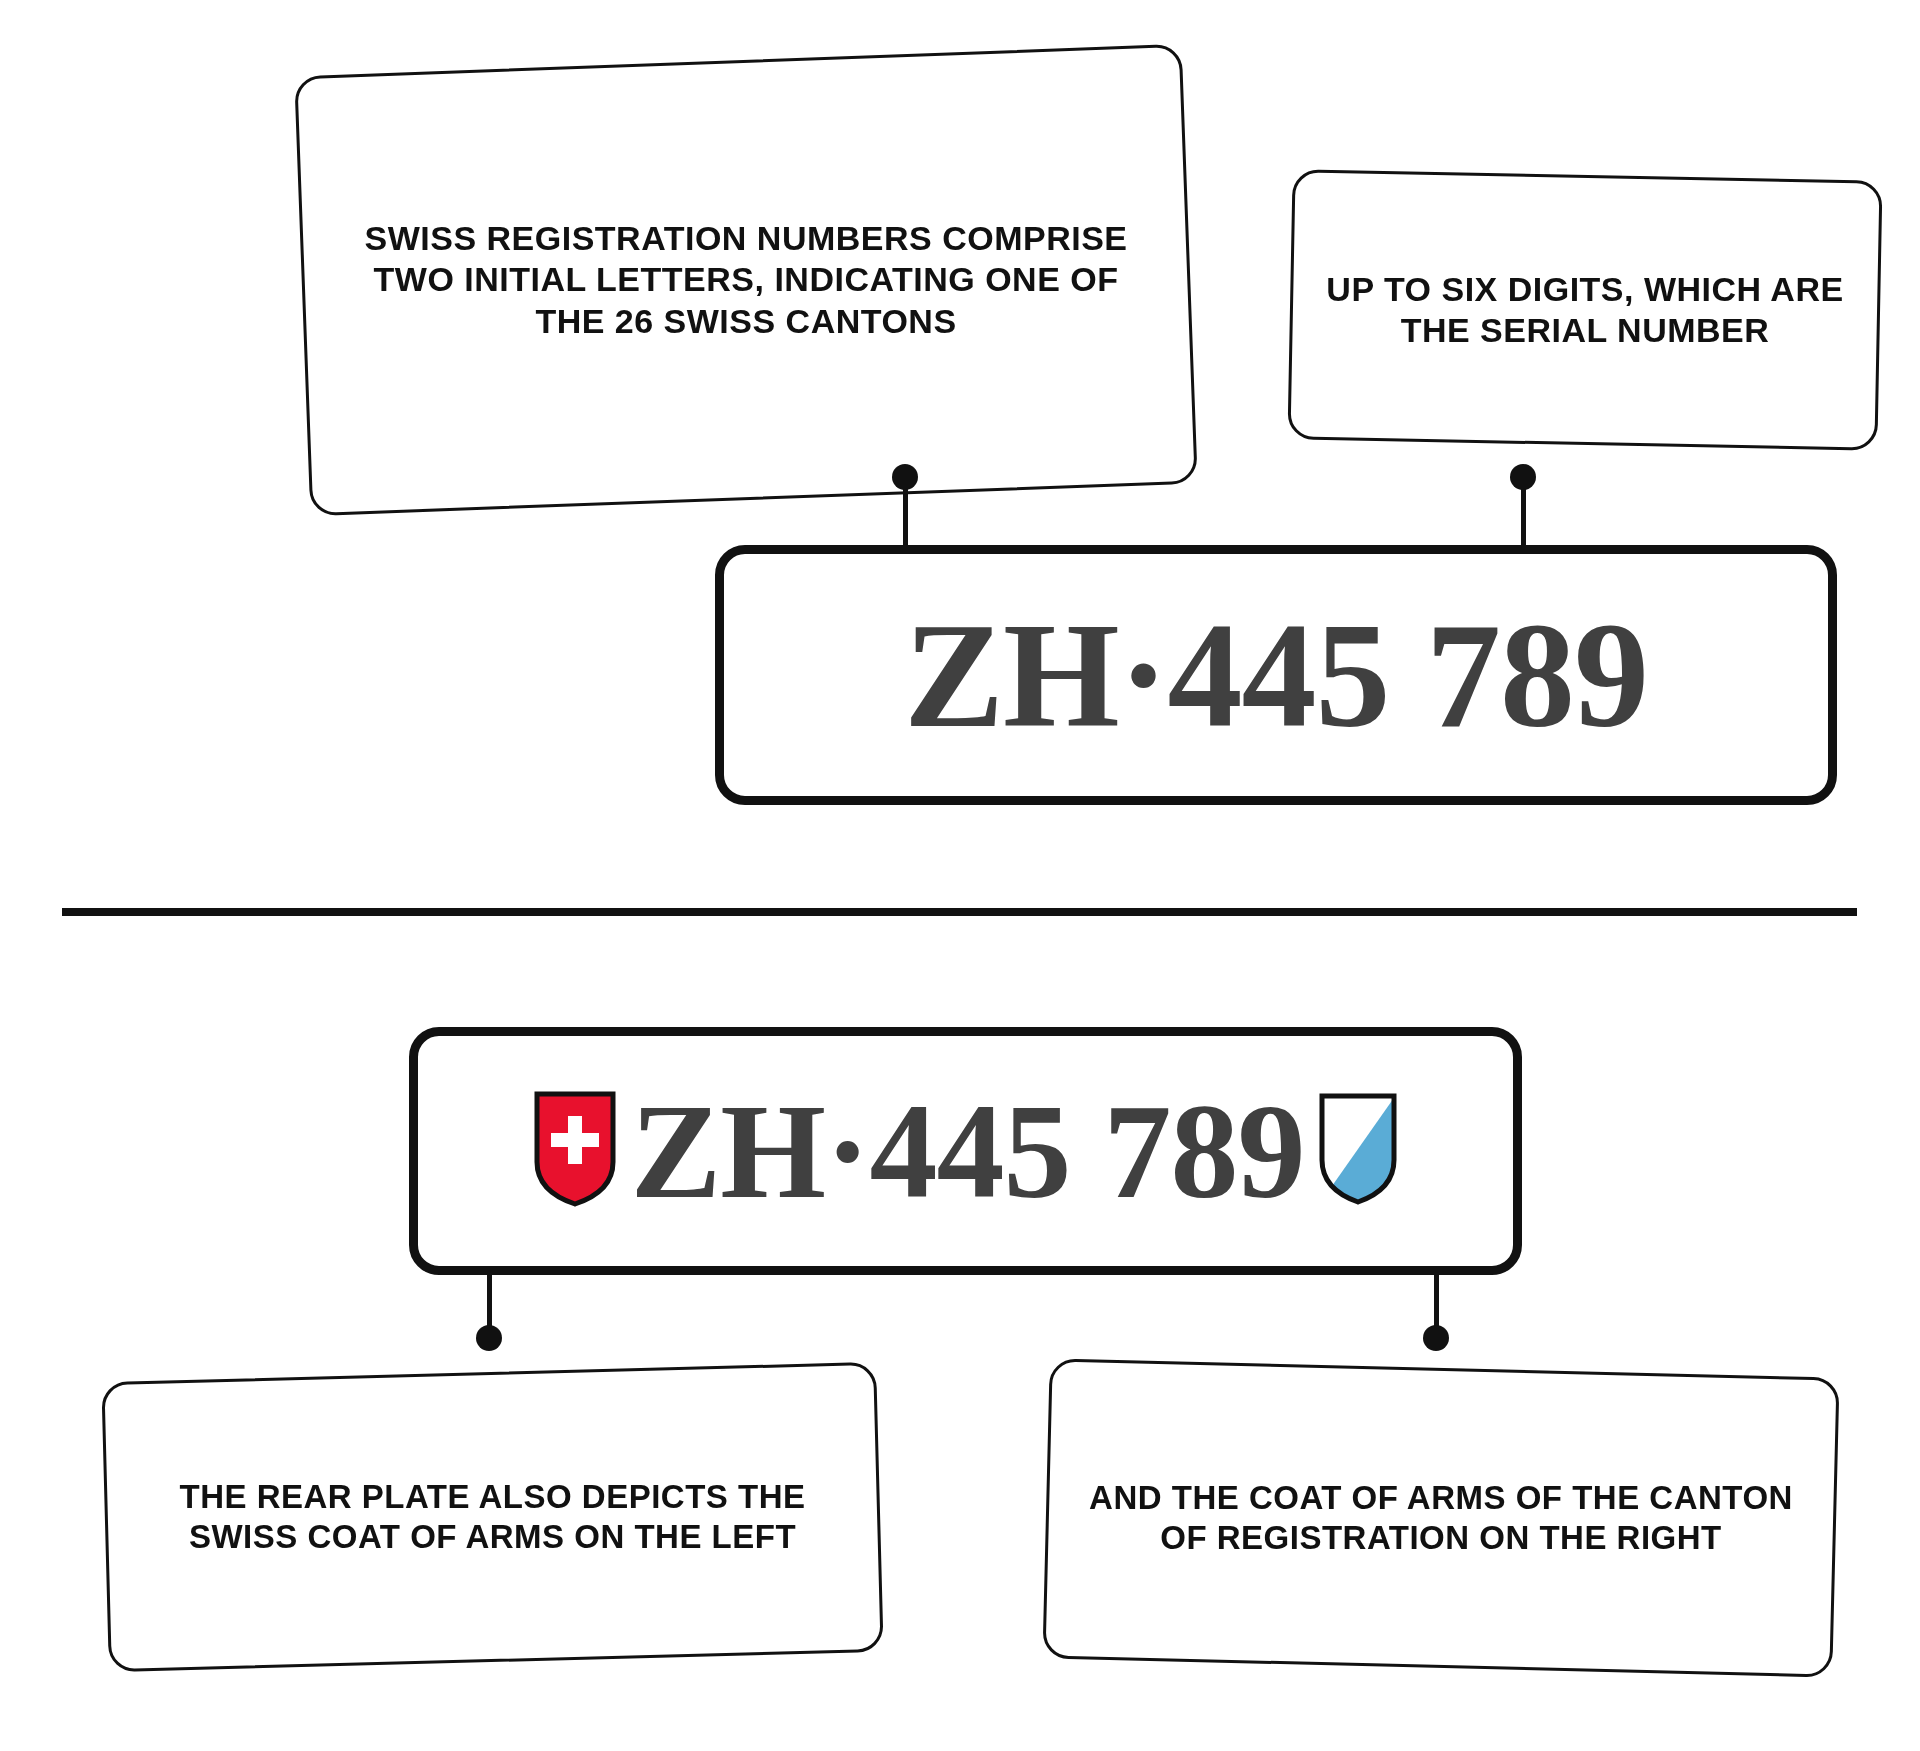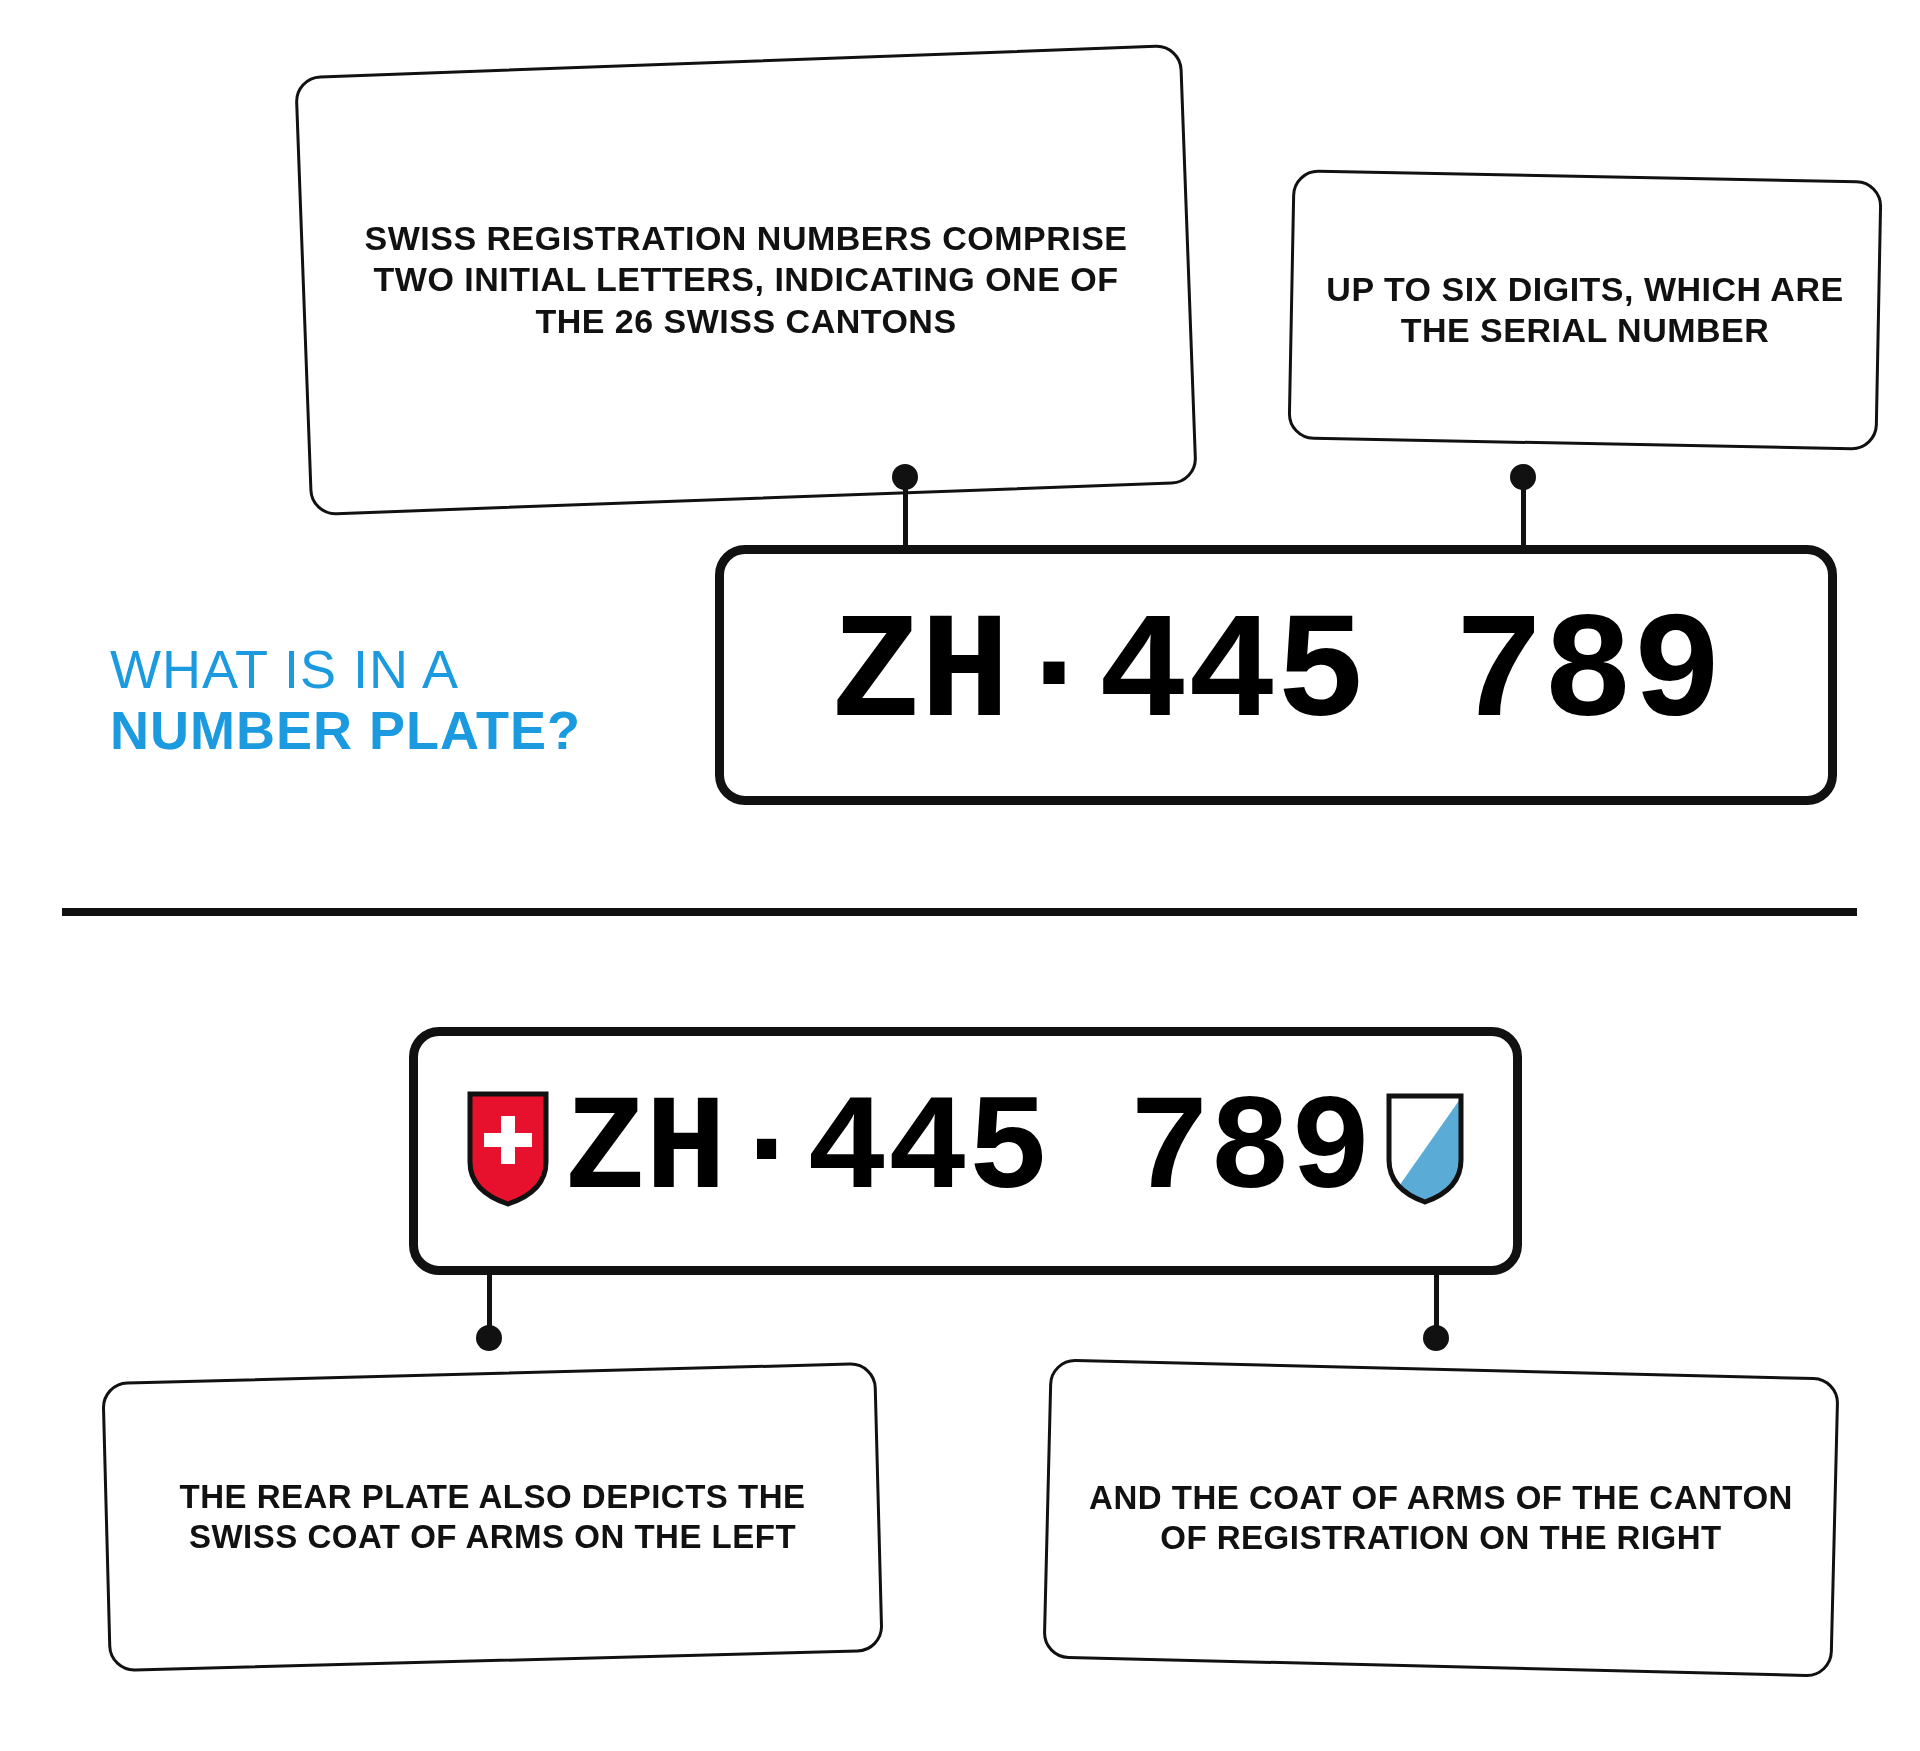--- a/index.html
+++ b/index.html
@@ -132,23 +132,23 @@
   #plate-rear {
     left: 409px;
     top: 1027px;
     width: 1113px;
     height: 248px;
     justify-content: center;
     padding: 0 18px;
   }
 
   .plate-text {
-    font-family: Liberation Mono, monospace;
+    font-family: Liberation Serif, serif;
     font-weight: bold;
-    color: #000000;
+    color: #404040;
     letter-spacing: -1px;
     white-space: nowrap;
     line-height: 1;
   }
   #plate-front .plate-text { font-size: 150px; }
   #plate-rear .plate-text { font-size: 136px; margin: 0 14px; }
 
   .shield { flex: 0 0 auto; }
 
   
@@ -199,24 +199,20 @@
   <div class="leader-line" id="leader-line-letters"></div>
   <div class="leader-dot" id="leader-dot-letters"></div>
 
   <div class="leader-line" id="leader-line-digits"></div>
   <div class="leader-dot" id="leader-dot-digits"></div>
 
   <div class="plate" id="plate-front">
     <div class="plate-text">ZH·445 789</div>
   </div>
 
-  <div class="title-block">
-    <div class="title-line1">WHAT IS IN A</div>
-    <div class="title-line2">NUMBER PLATE?</div>
-  </div>
 
   <div id="section-divider"></div>
 
   <div class="plate" id="plate-rear">
     <span class="shield">
       <svg width="84" height="118" viewBox="0 0 84 118" xmlns="http://www.w3.org/2000/svg">
         <path d="M4 4 H80 V72 C80 96 60 108 42 114 C24 108 4 96 4 72 Z" fill="#e8112d" stroke="#111111" stroke-width="5"></path>
         <rect x="35" y="26" width="14" height="48" fill="#ffffff"></rect>
         <rect x="18" y="43" width="48" height="14" fill="#ffffff"></rect>
       </svg>

